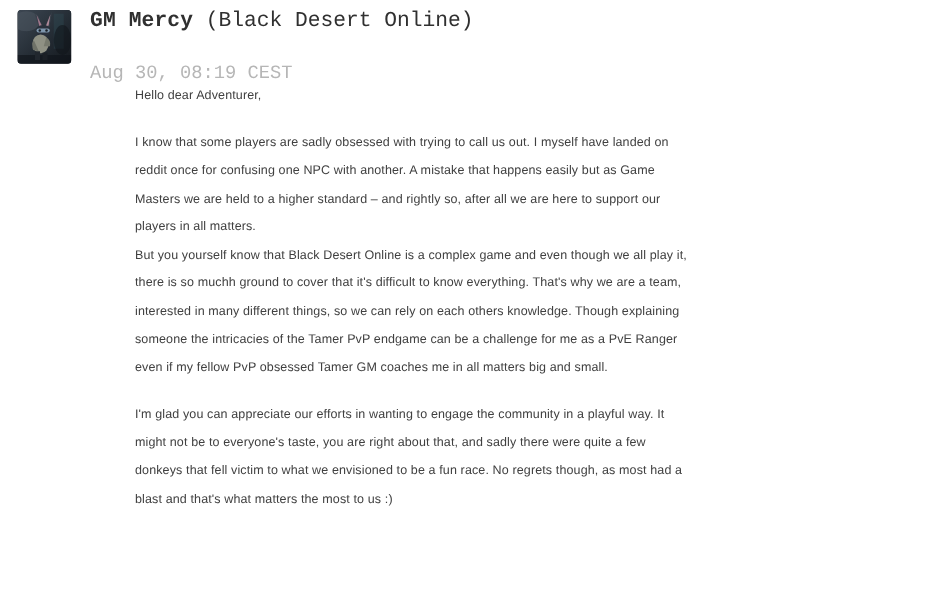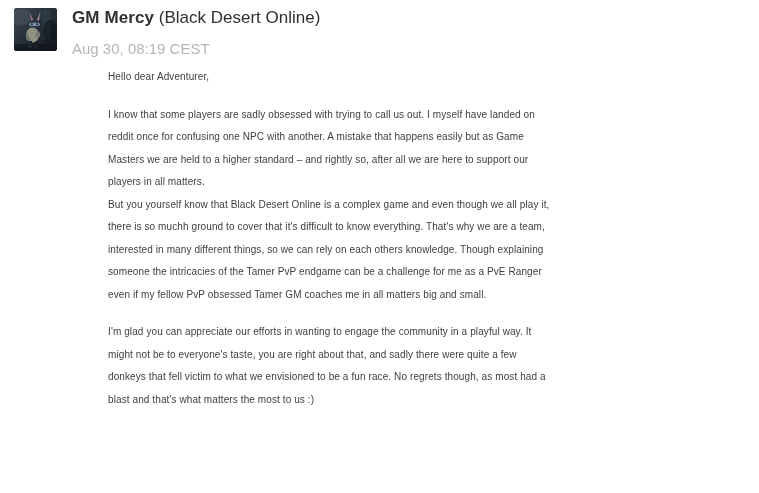--- a/index.html
+++ b/index.html
@@ -27,39 +27,40 @@
     width: 43px;
     height: 43px;
     border-radius: 3px;
     overflow: hidden;
     flex: 0 0 auto;
     background: #1c2128;
   }
   .avatar svg { display: block; }
   .header-meta {
     margin-left: 15px;
+    font-family: Liberation Mono, monospace;
   }
   .author-line {
     font-size: 17px;
     line-height: 20px;
     color: #303030;
     white-space: nowrap;
   }
   .author-name {
     font-weight: bold;
     letter-spacing: 0.1px;
   }
   .author-suffix {
     font-weight: normal;
   }
   .timestamp {
     font-size: 15px;
     line-height: 18px;
     color: #b6b6b6;
-    margin-top: 12px;
+    margin-top: 22px;
   }
 
   .comment-body {
     position: absolute;
     left: 76px;
     top: 66px;
     width: 680px;
     font-size: 10px;
     line-height: 22.5px;
     color: #404040;

